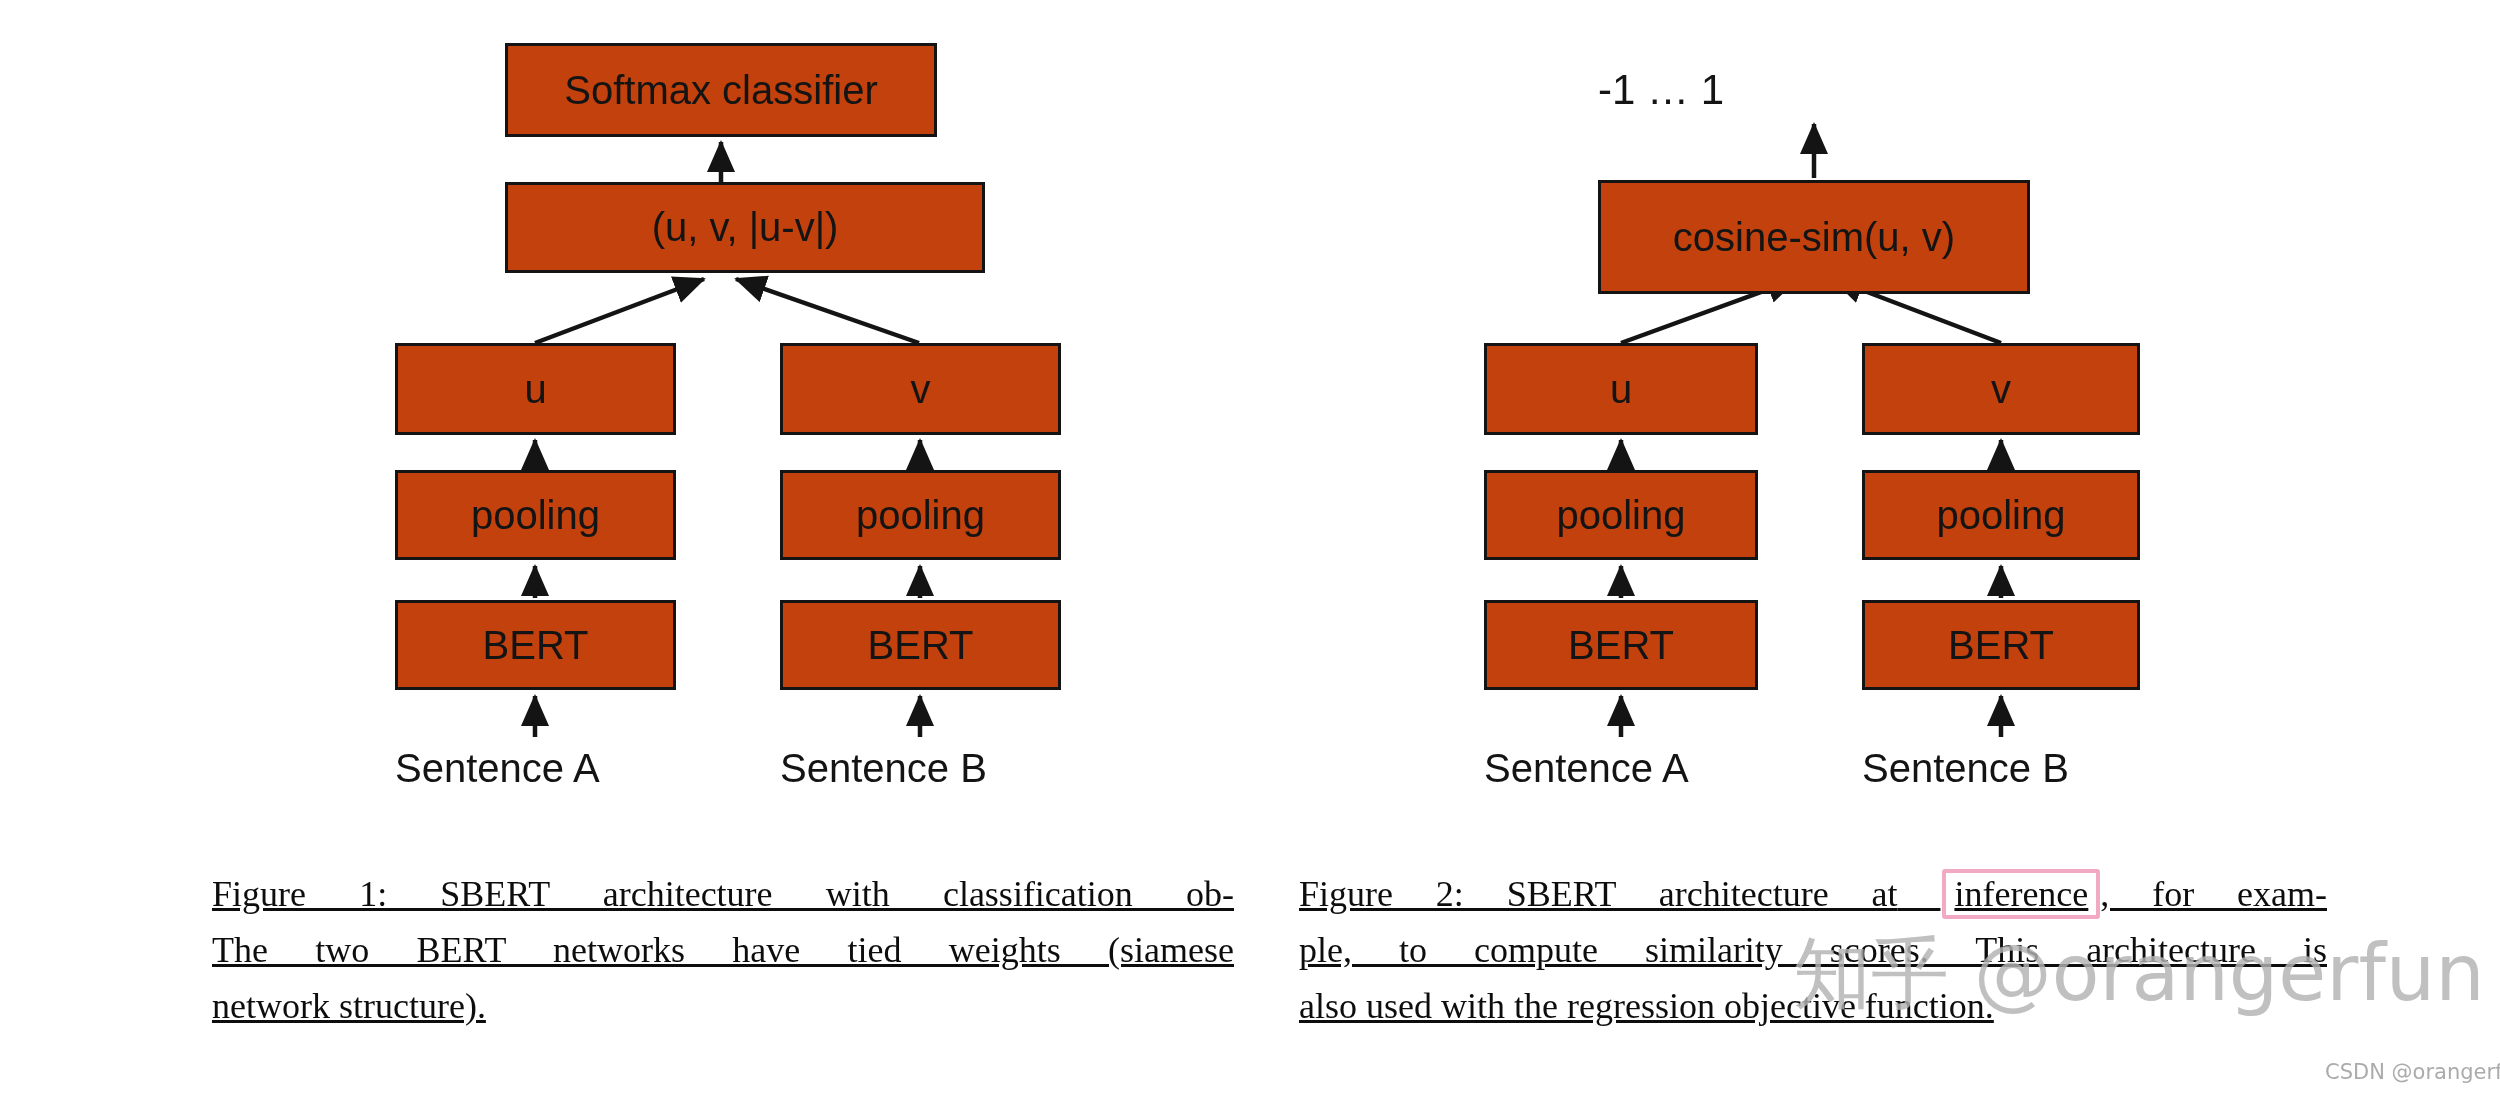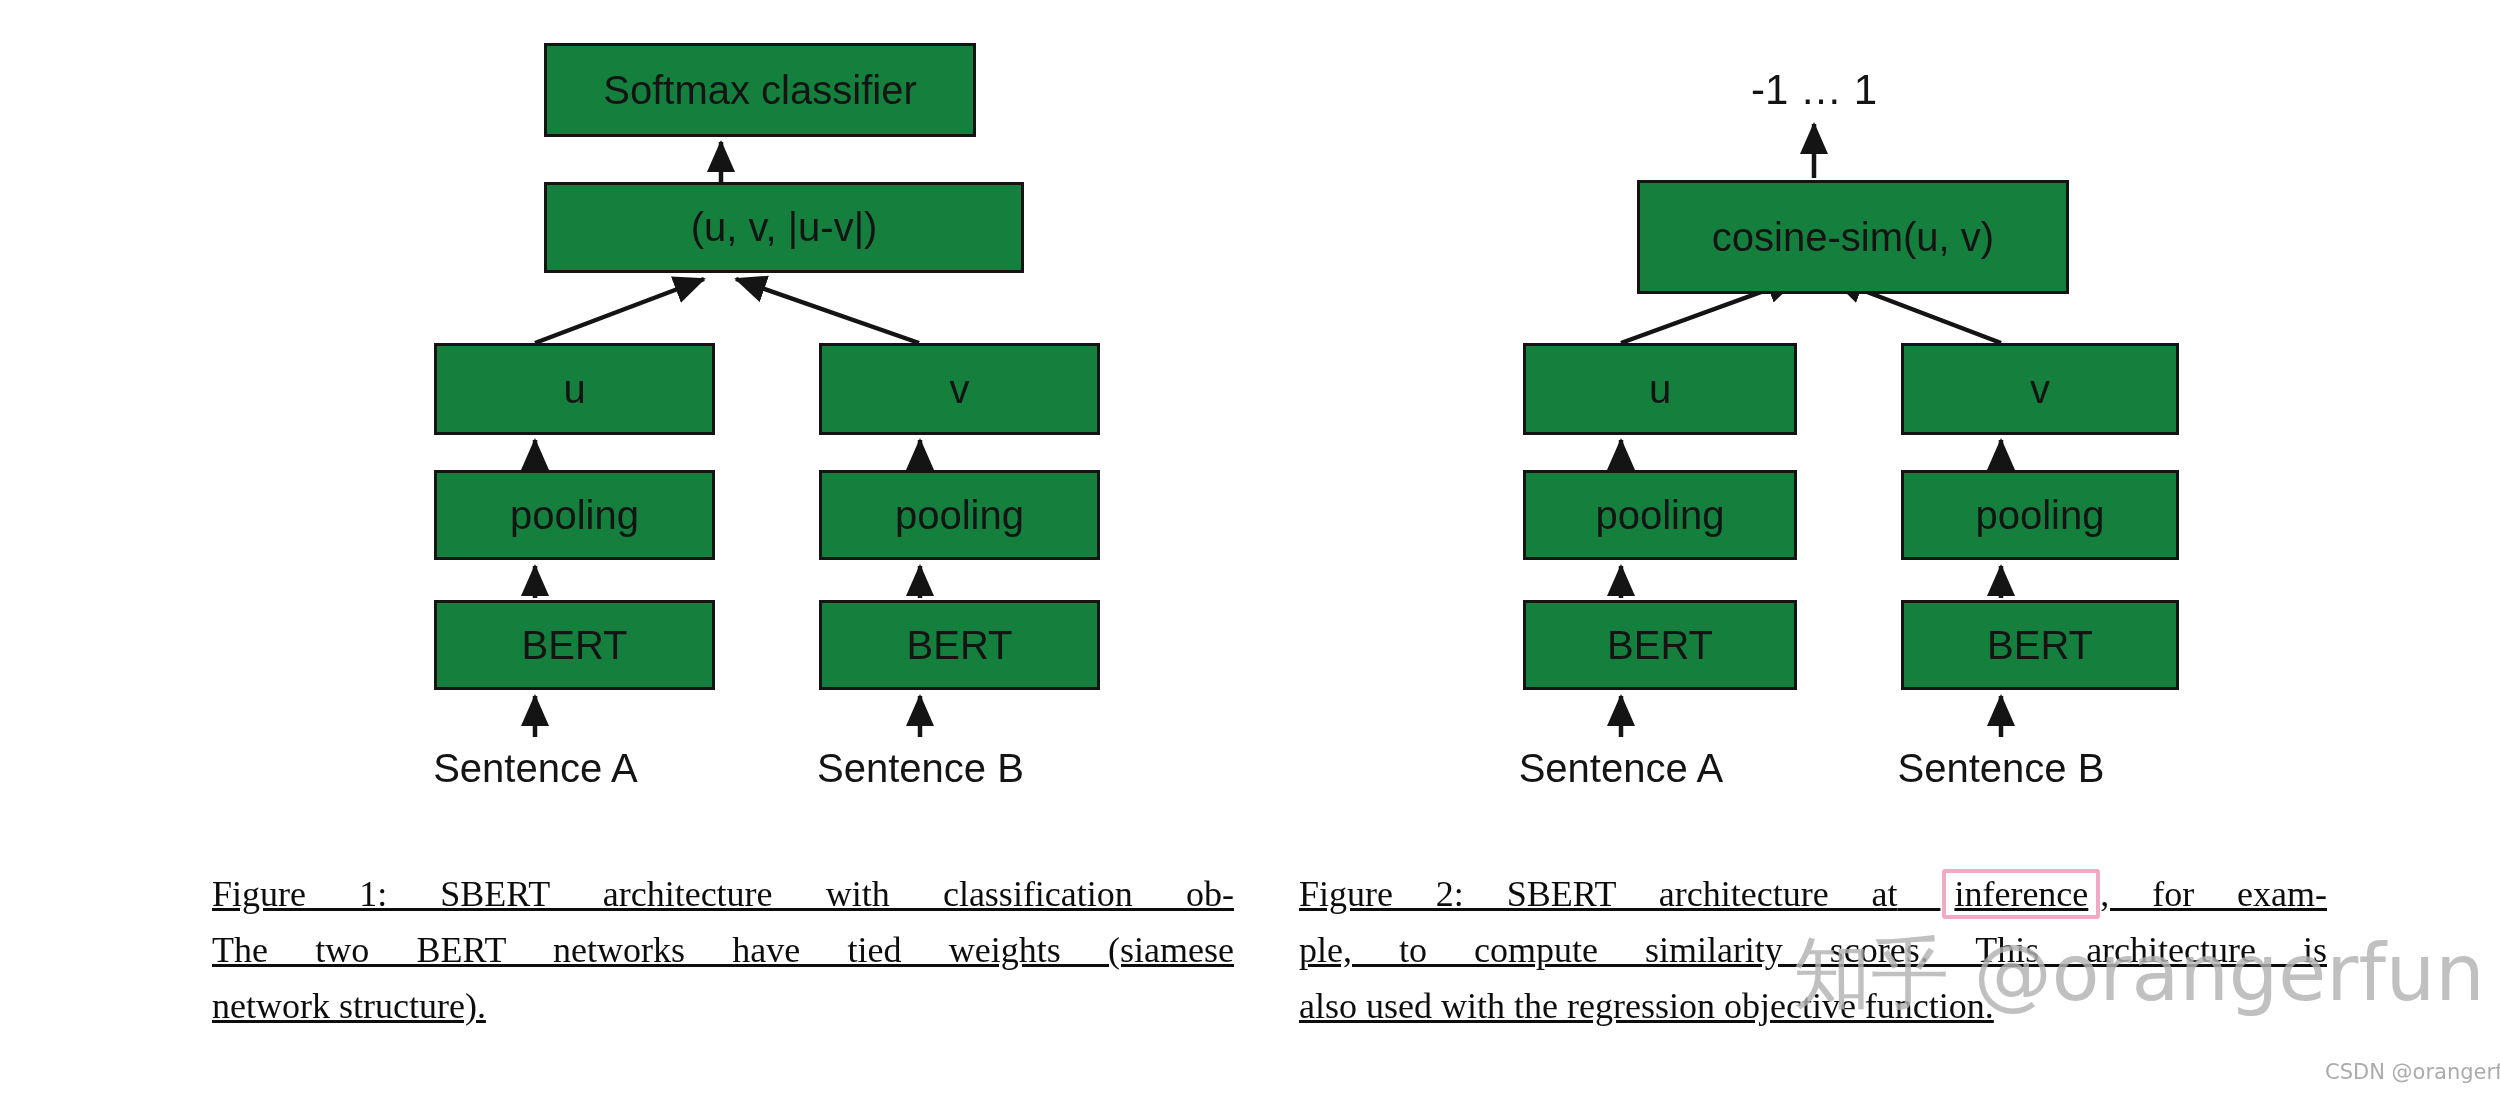--- a/index.html
+++ b/index.html
@@ -2,26 +2,26 @@
 <html><head>
 <meta charset="utf-8">
 <style>
   html,body{margin:0;padding:0;}
   body{
     width:2500px;height:1102px;position:relative;background:#ffffff;
     font-family:"Liberation Sans",sans-serif;color:#141414;overflow:hidden;
   }
   .layer{position:absolute;inset:0;}
   .box{
-    position:absolute;box-sizing:border-box;border:3px solid #141414;background:#15803d;
+    position:absolute;box-sizing:border-box;border:3px solid #141414;background:#c2410c;
     display:flex;align-items:center;justify-content:center;
-    font-size:40px;color:#141414;z-index:2;margin-left:39px;
+    font-size:40px;color:#141414;z-index:2;
   }
   .dlabel{
-    position:absolute;font-size:40px;color:#141414;text-align:center;z-index:2;
+    position:absolute;font-size:40px;color:#141414;text-align:left;z-index:2;
   }
   svg.arrows{position:absolute;left:0;top:0;z-index:1;pointer-events:none;}
   svg.arrows line{stroke:#141414;stroke-width:4.5px;}
   .caption{
     position:absolute;font-family:"Liberation Serif",serif;font-size:36px;
     color:#0d0d0d;line-height:56px;z-index:3;text-decoration:underline;
   }
   .cap-line{text-align:justify;text-align-last:justify;}
   .cap-line.last{text-align:justify;text-align-last:left;}
   .hl{

